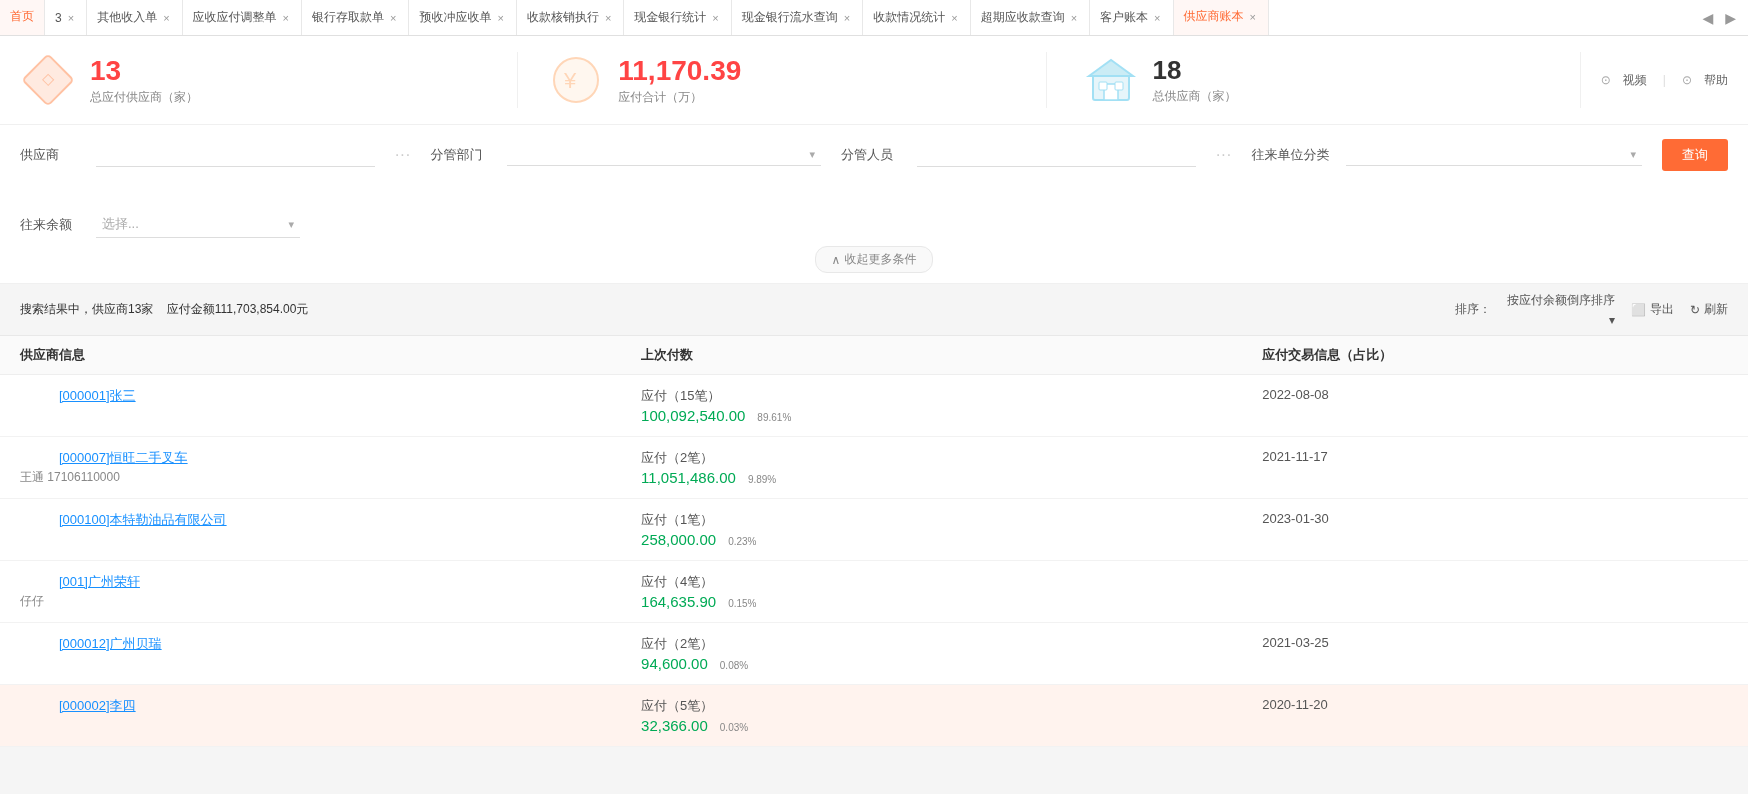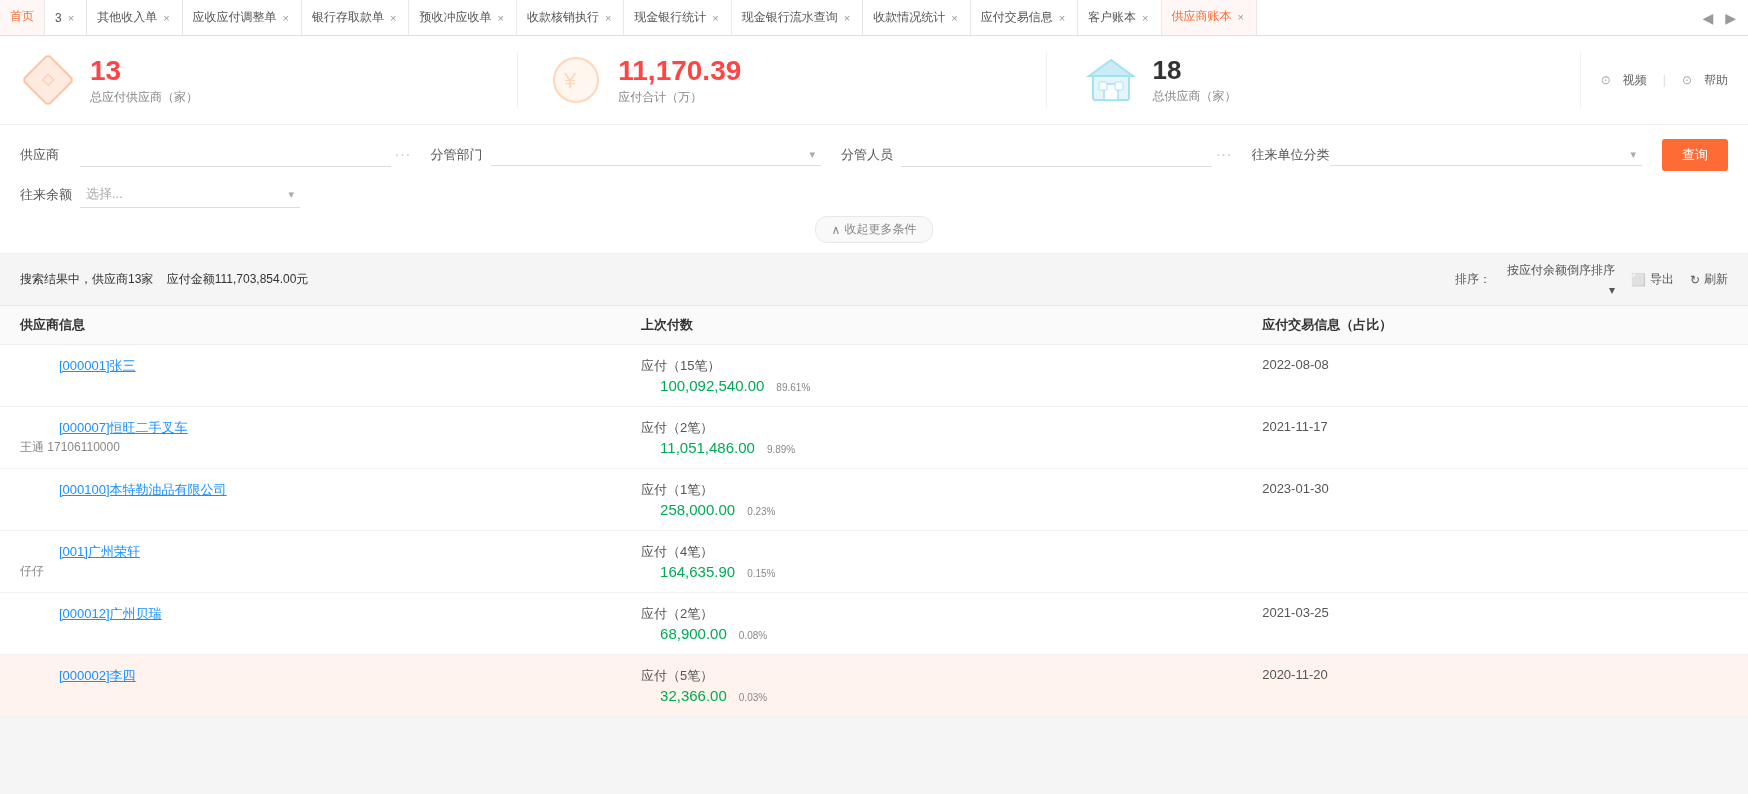--- a/index.html
+++ b/index.html
@@ -89,21 +89,21 @@
     }
     .filter-row {
       display: flex;
       align-items: center;
       gap: 20px;
       margin-bottom: 10px;
     }
     .filter-item {
       display: flex;
       align-items: center;
-      gap: 0;
+      gap: 16px;
       flex: 1;
     }
     .filter-label { color: #555; font-size: 13px; white-space: nowrap; min-width: 60px; }
     .filter-input {
       flex: 1;
       border: none;
       border-bottom: 1px solid #ddd;
       padding: 4px 6px;
       font-size: 13px;
       outline: none;
@@ -194,21 +194,21 @@
       color: #1890ff;
       text-decoration: underline;
       cursor: pointer;
       font-size: 13px;
       margin-left: 39px;
     }
     .supplier-sub { font-size: 12px; color: #888; margin-top: 2px; }
     .pay-label { font-size: 13px; color: #555; }
     .pay-amount { font-size: 15px; color: #00aa55; font-weight: 500; margin-top: 2px; cursor: pointer; }
     .pay-pct { font-size: 10px; color: #888; margin-top: 2px; }
-    .pay-row { display: flex; align-items: baseline; gap: 12px; margin-left: 19px; }
+    .pay-row { display: flex; align-items: baseline; gap: 12px; }
     .last-pay { font-size: 13px; color: #555; }
 
     
     ::-webkit-scrollbar { width: 6px; }
     ::-webkit-scrollbar-track { background: #f5f5f5; }
     ::-webkit-scrollbar-thumb { background: #ccc; border-radius: 3px; }
 
     .divider { color: #ddd; margin: 0 4px; }
   </style>
 </head>
@@ -248,21 +248,21 @@
   </div>
   <div class="nav-tab">
     <span>现金银行流水查询</span>
     <span class="close-x">×</span>
   </div>
   <div class="nav-tab">
     <span>收款情况统计</span>
     <span class="close-x">×</span>
   </div>
   <div class="nav-tab">
-    <span>应付交易信息</span>
+    <span>超期应收款查询</span>
     <span class="close-x">×</span>
   </div>
   <div class="nav-tab">
     <span>客户账本</span>
     <span class="close-x">×</span>
   </div>
   <div class="nav-tab active">
     <span>供应商账本</span>
     <span class="close-x">×</span>
   </div>
@@ -347,21 +347,21 @@
     <div class="filter-item">
       <span class="filter-label">往来单位分类</span>
       <div class="filter-select-wrap">
         <span class="filter-select-text"></span>
         <span class="filter-dropdown-icon">▾</span>
       </div>
     </div>
     <button class="search-btn">查询</button>
   </div>
   <div class="filter-row" style="margin-bottom:0;">
-    <div class="filter-item" style="max-width:280px;">
+    <div class="filter-item" style="max-width:280px;margin-top:30px;">
       <span class="filter-label">往来余额</span>
       <div class="filter-select-wrap">
         <span class="filter-select-text">选择...</span>
         <span class="filter-dropdown-icon">▾</span>
       </div>
     </div>
   </div>
   <div style="text-align:center; margin-top:8px;">
     <div class="collapse-btn">
       <span>∧</span>
@@ -466,21 +466,21 @@
     </div>
   </div>
 
   <div class="table-row">
     <div>
       <div class="supplier-link">[000012]广州贝瑞</div>
     </div>
     <div>
       <div class="pay-label">应付（2笔）</div>
       <div class="pay-row">
-        <div class="pay-amount">68,900.00</div>
+        <div class="pay-amount">94,600.00</div>
         <div class="pay-pct">0.08%</div>
       </div>
     </div>
     <div>
       <span class="last-pay">2021-03-25</span>
     </div>
   </div>
 
   <div class="table-row highlighted">
     <div>

